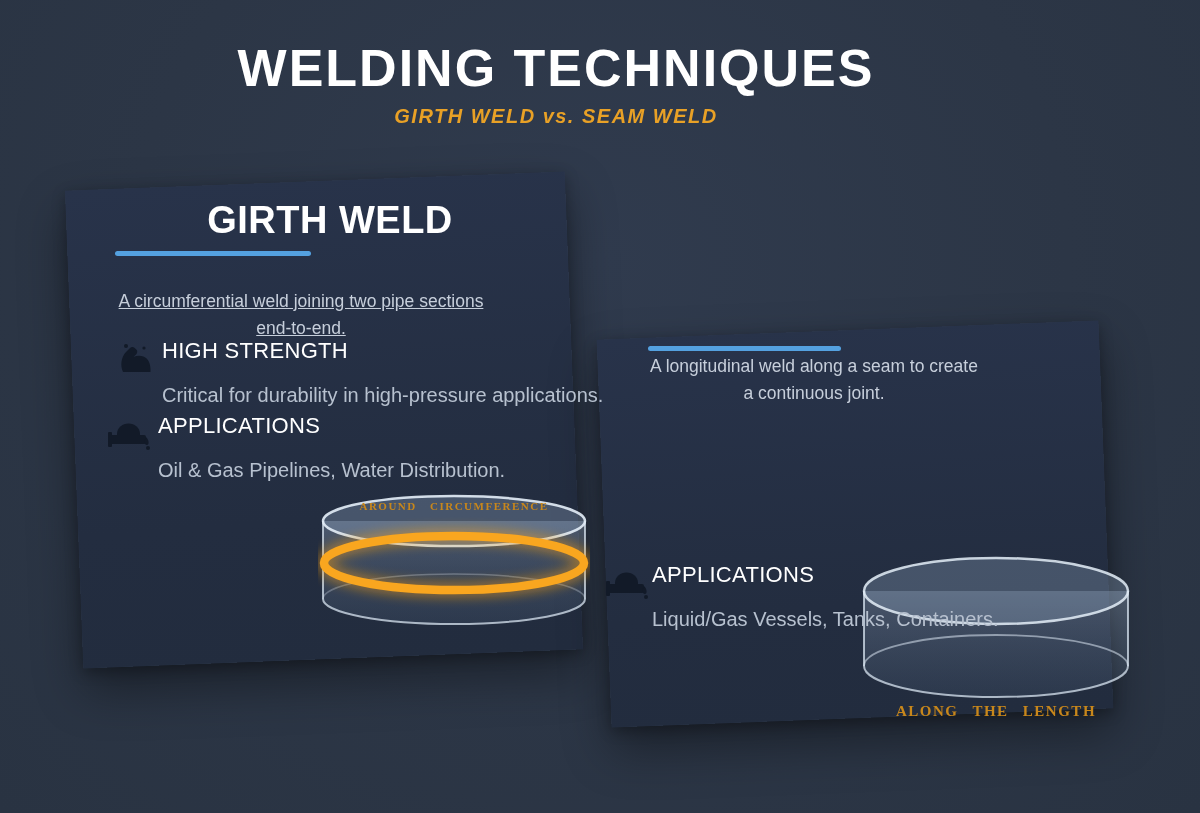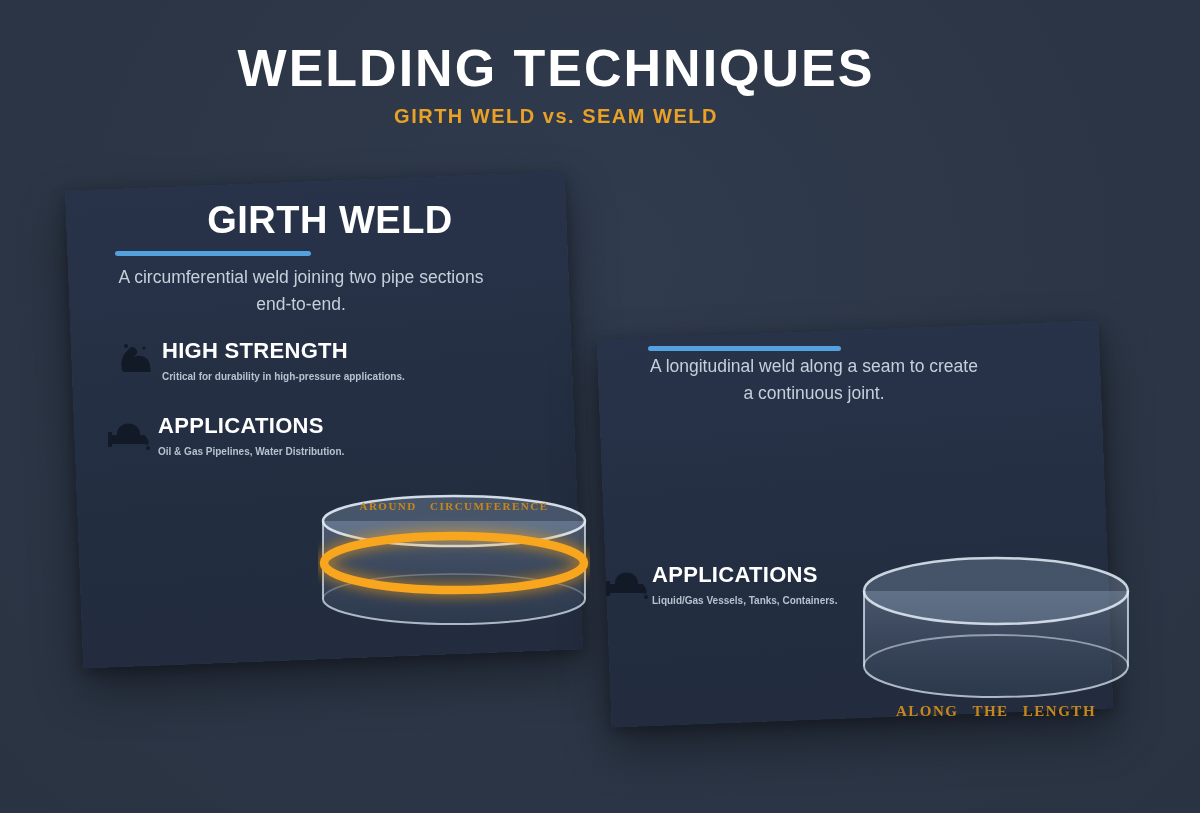--- a/index.html
+++ b/index.html
@@ -7,39 +7,39 @@
     position:relative;width:1200px;height:813px;overflow:hidden;
     background:radial-gradient(ellipse at 50% 32%, #303b4e 0%, #2c3646 55%, #293342 100%);
     font-family:"Liberation Sans","DejaVu Sans",sans-serif;
   }
   
   .header{position:absolute;left:0;top:40px;width:1112px;text-align:center;z-index:6;}
   .title{
     color:#ffffff;font-size:52px;font-weight:bold;letter-spacing:2px;line-height:1.1;margin:0;
   }
   .subtitle{
-    margin-top:8px;color:#e9a126;font-size:20px;font-weight:bold;letter-spacing:1.5px;
+    margin-top:8px;color:#e9a126;font-size:20px;font-weight:bold;letter-spacing:1.5px;font-style:italic;
   }
   
   .card-bg{
     position:absolute;background:linear-gradient(178deg,#28334a 0%,#232d40 70%,#222c3e 100%);
     box-shadow:0 22px 48px rgba(0,0,0,0.38),0 4px 14px rgba(0,0,0,0.28);
     z-index:1;
   }
   .card-bg.girth{left:74px;top:181px;width:500px;height:478px;transform:rotate(-2.2deg);}
   .card-bg.seam{left:604px;top:330px;width:502px;height:388px;transform:rotate(-2.2deg);}
   
   .content{position:absolute;z-index:4;text-align:center;}
   .card-title{color:#ffffff;font-size:38px;font-weight:bold;letter-spacing:0.5px;margin:0;}
   .underline{height:5px;border-radius:2.5px;background:#54a1e0;margin-top:9px;}
   .desc{color:#c7cfdb;font-size:17.5px;line-height:1.52;margin:0;}
   .feature{position:absolute;}
   .feature-icon{position:absolute;}
-  .feature-title{color:#ffffff;font-size:22px;font-weight:bold;letter-spacing:0.3px;}
-  .feature-text{color:#b7c1cf;font-size:10px;margin-top:7px;font-weight:bold;}
+  .feature-title{color:#ffffff;font-size:22px;font-weight:normal;letter-spacing:0.3px;}
+  .feature-text{color:#b7c1cf;font-size:20px;margin-top:20px;}
   
   .cylinder{position:absolute;z-index:3;}
   .diagram-label{
     position:absolute;z-index:5;text-align:center;
     font-family:"Liberation Serif","DejaVu Serif",serif;
     color:#c8871b;letter-spacing:1.5px;word-spacing:9px;font-weight:bold;
   }
   .diagram-label.around{left:304px;top:500px;width:300px;font-size:11px;}
   .diagram-label.along{left:846px;top:703px;width:300px;font-size:15px;}
 </style>
@@ -52,21 +52,21 @@
     <h1 class="title">WELDING TECHNIQUES</h1>
     <div class="subtitle">GIRTH WELD vs. SEAM WELD</div>
   </div>
 
   <div class="card-bg girth"></div>
   <div class="card-bg seam"></div>
 
   <div class="content" style="left:115px;top:199px;width:430px;">
     <h2 class="card-title">GIRTH WELD</h2>
     <div class="underline" style="width:196px;"></div>
-    <p class="desc" style="margin-top:8px;width:372px;">A circumferential weld joining two pipe sections end-to-end.</p>
+    <p class="desc" style="margin-top:32px;width:372px;text-decoration:underline;">A circumferential weld joining two pipe sections end-to-end.</p>
   </div>
 
   <div class="feature" style="left:116px;top:338px;z-index:4;">
     <span class="feature-icon" style="left:0;top:2px;">
       <svg width="38" height="38" viewBox="0 0 38 38">
         <path fill="#121a28" d="M7 32c-3-6-2-15 3-20l4-4c1.3-1.3 3.4-1.3 4.7 0l1.6 1.6c1.3 1.3 1.3 3.4 0 4.7l-2.8 2.8c4.5-2.3 10.2-1.5 13.4 1.7 2.6 2.6 3.6 7.2 3.6 10.6v2.6z"></path>
         <circle fill="#121a28" cx="10" cy="6" r="2"></circle>
           <circle fill="#121a28" cx="28" cy="8" r="1.6"></circle>
       </svg>
     </span>

